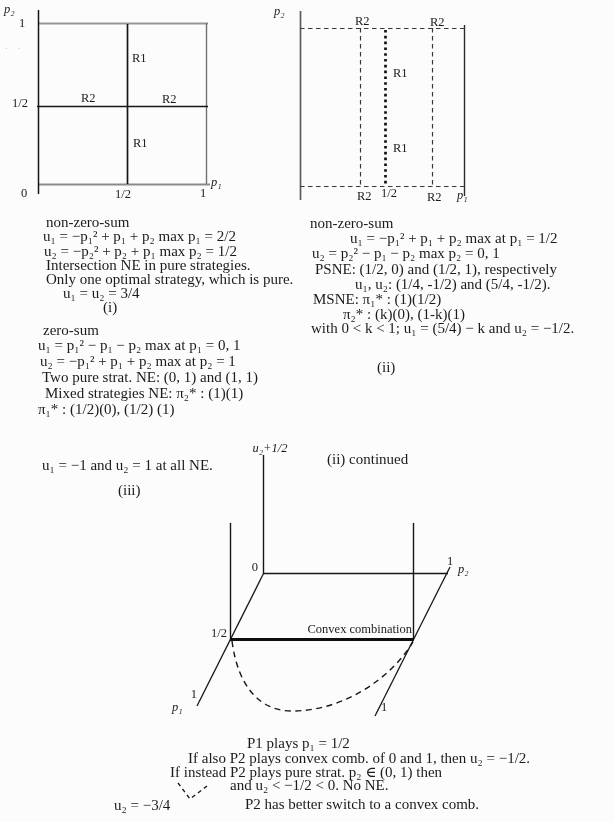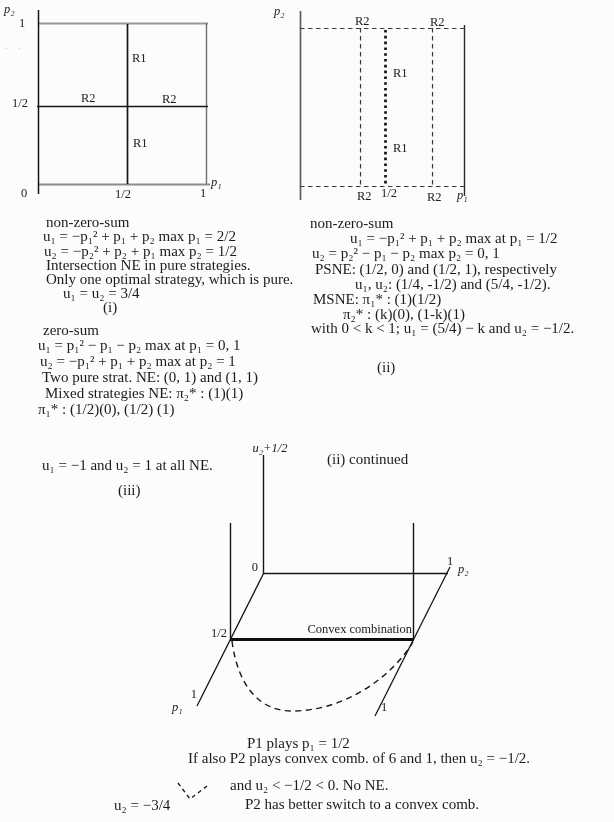--- a/index.html
+++ b/index.html
@@ -106,17 +106,18 @@
     <text x="387" y="130">1</text>
     <text class="it" x="398" y="138">p₂</text>
     <text x="167" y="202" text-anchor="end">1/2</text>
     <text x="352" y="198" text-anchor="end">Convex combination</text>
     <text x="137" y="263" text-anchor="end">1</text>
     <text class="it" x="112" y="276">p₁</text>
     <text x="321" y="276">1</text>
   </svg>
 
   <div class="ln" style="left:247px; top:737px;">P1 plays p₁ = 1/2</div>
-  <div class="ln" style="left:188px; top:752px;">If also P2 plays convex comb. of 6 and 1, then u₂ = −1/2.</div>
+  <div class="ln" style="left:188px; top:752px;">If also P2 plays convex comb. of 0 and 1, then u₂ = −1/2.</div>
+  <div class="ln" style="left:170px; top:766px;">If instead P2 plays pure strat. p₂ ∈ (0, 1) then</div>
   <div class="ln" style="left:230px; top:779px;">and u₂ &lt; −1/2 &lt; 0. No NE.</div>
   <div class="ln" style="left:245px; top:798px;">P2 has better switch to a convex comb.</div>
 
 </div>
 
 </body></html>

